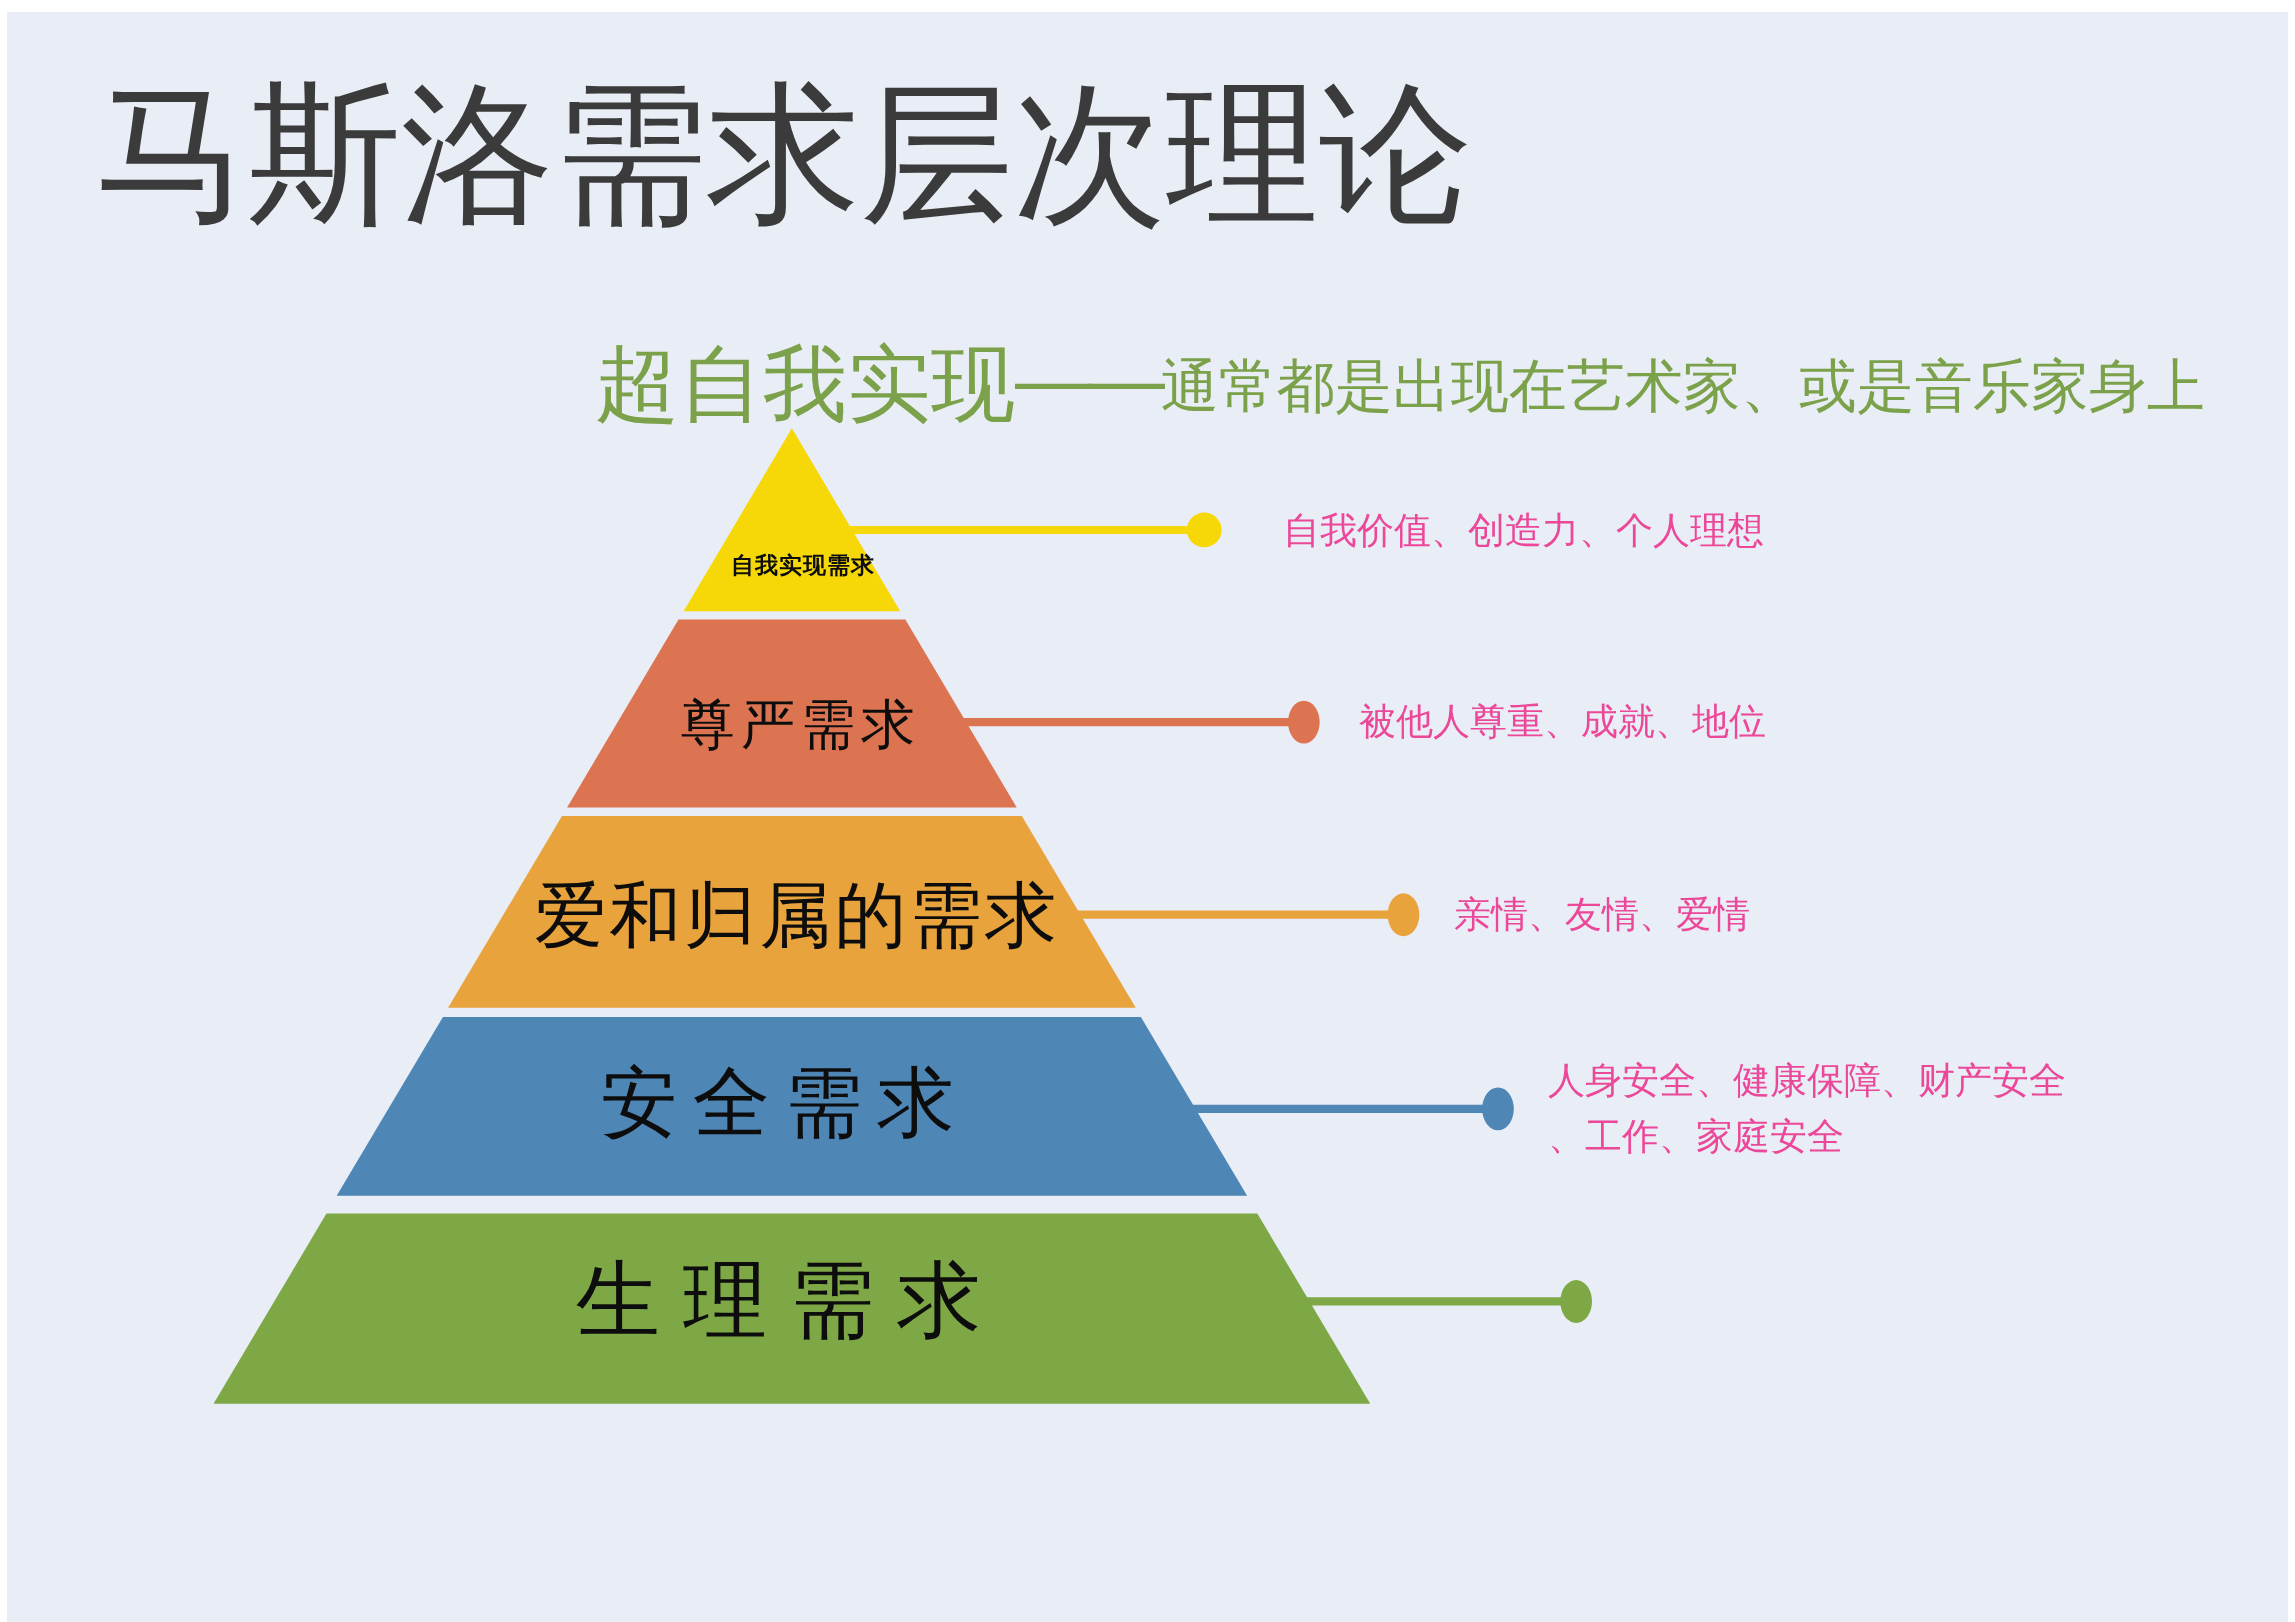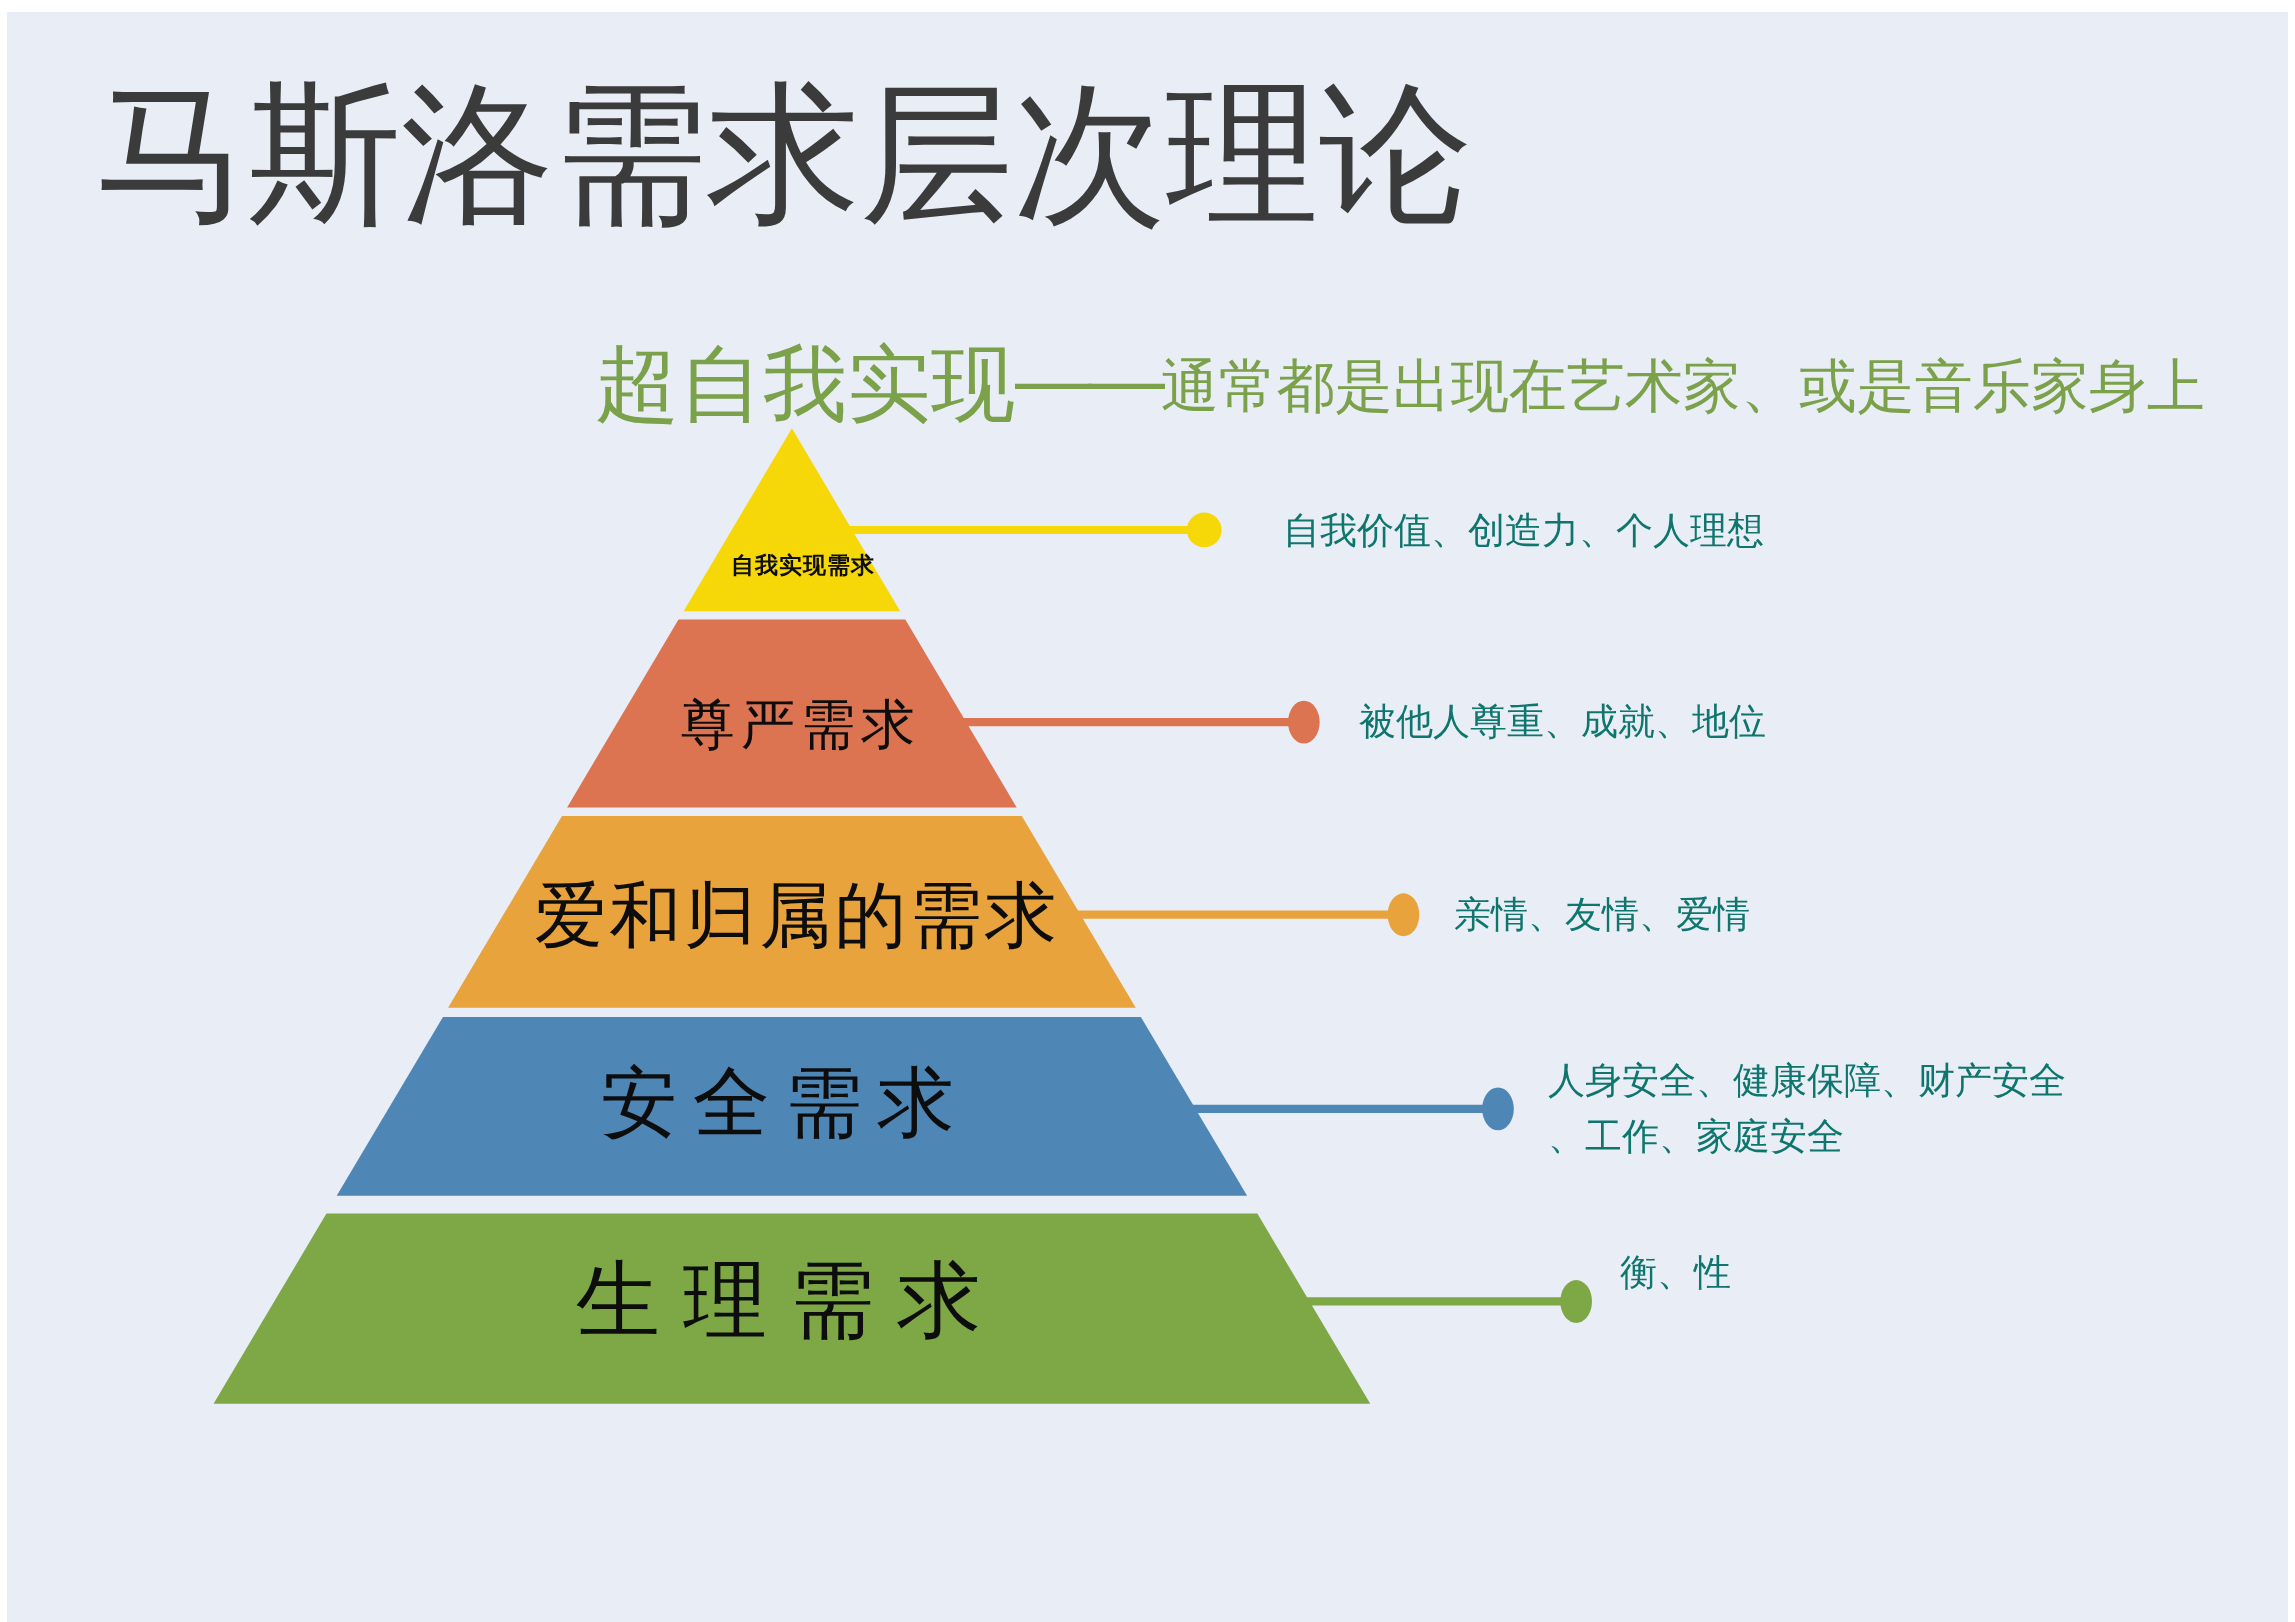--- a/index.html
+++ b/index.html
@@ -26,21 +26,21 @@
   .tier-label{
     color:#0d0d0d;white-space:nowrap;
     transform:translate(-50%,-50%);
   }
   .lbl-1{font-size:23px;letter-spacing:1px;font-weight:600;}
   .lbl-2{font-size:54px;letter-spacing:6.1px;}
   .lbl-3{font-size:72px;letter-spacing:3.1px;text-align:center;}
   .lbl-4{font-size:77px;letter-spacing:15.3px;}
   .lbl-5{font-size:84px;letter-spacing:23px;}
   .annot{
-    color:#0f766e;font-size:37px;line-height:56px;white-space:nowrap;font-weight:500;
+    color:#ec4899;font-size:37px;line-height:56px;white-space:nowrap;font-weight:500;
   }
   .annot.centered{transform:translateY(-50%);}
 </style>
 </head>
 <body>
 
 <div class="canvas"></div>
 
 <svg class="layer" width="2295" height="1623" viewBox="0 0 4492 3176">
 
@@ -84,15 +84,14 @@
   <div>被他人尊重、成就、地位</div>
 </div>
 <div class="abs annot centered" style="left:1454px;top:915px;">
   <div>亲情、友情、爱情</div>
 </div>
 <div class="abs annot" style="left:1548px;top:1053px;">
   <div>人身安全、健康保障、财产安全</div>
   <div>、工作、家庭安全</div>
 </div>
 <div class="abs annot" style="left:1620px;top:1245px;">
-  <div>衡、性</div>
 </div>
 
 
 </body></html>

